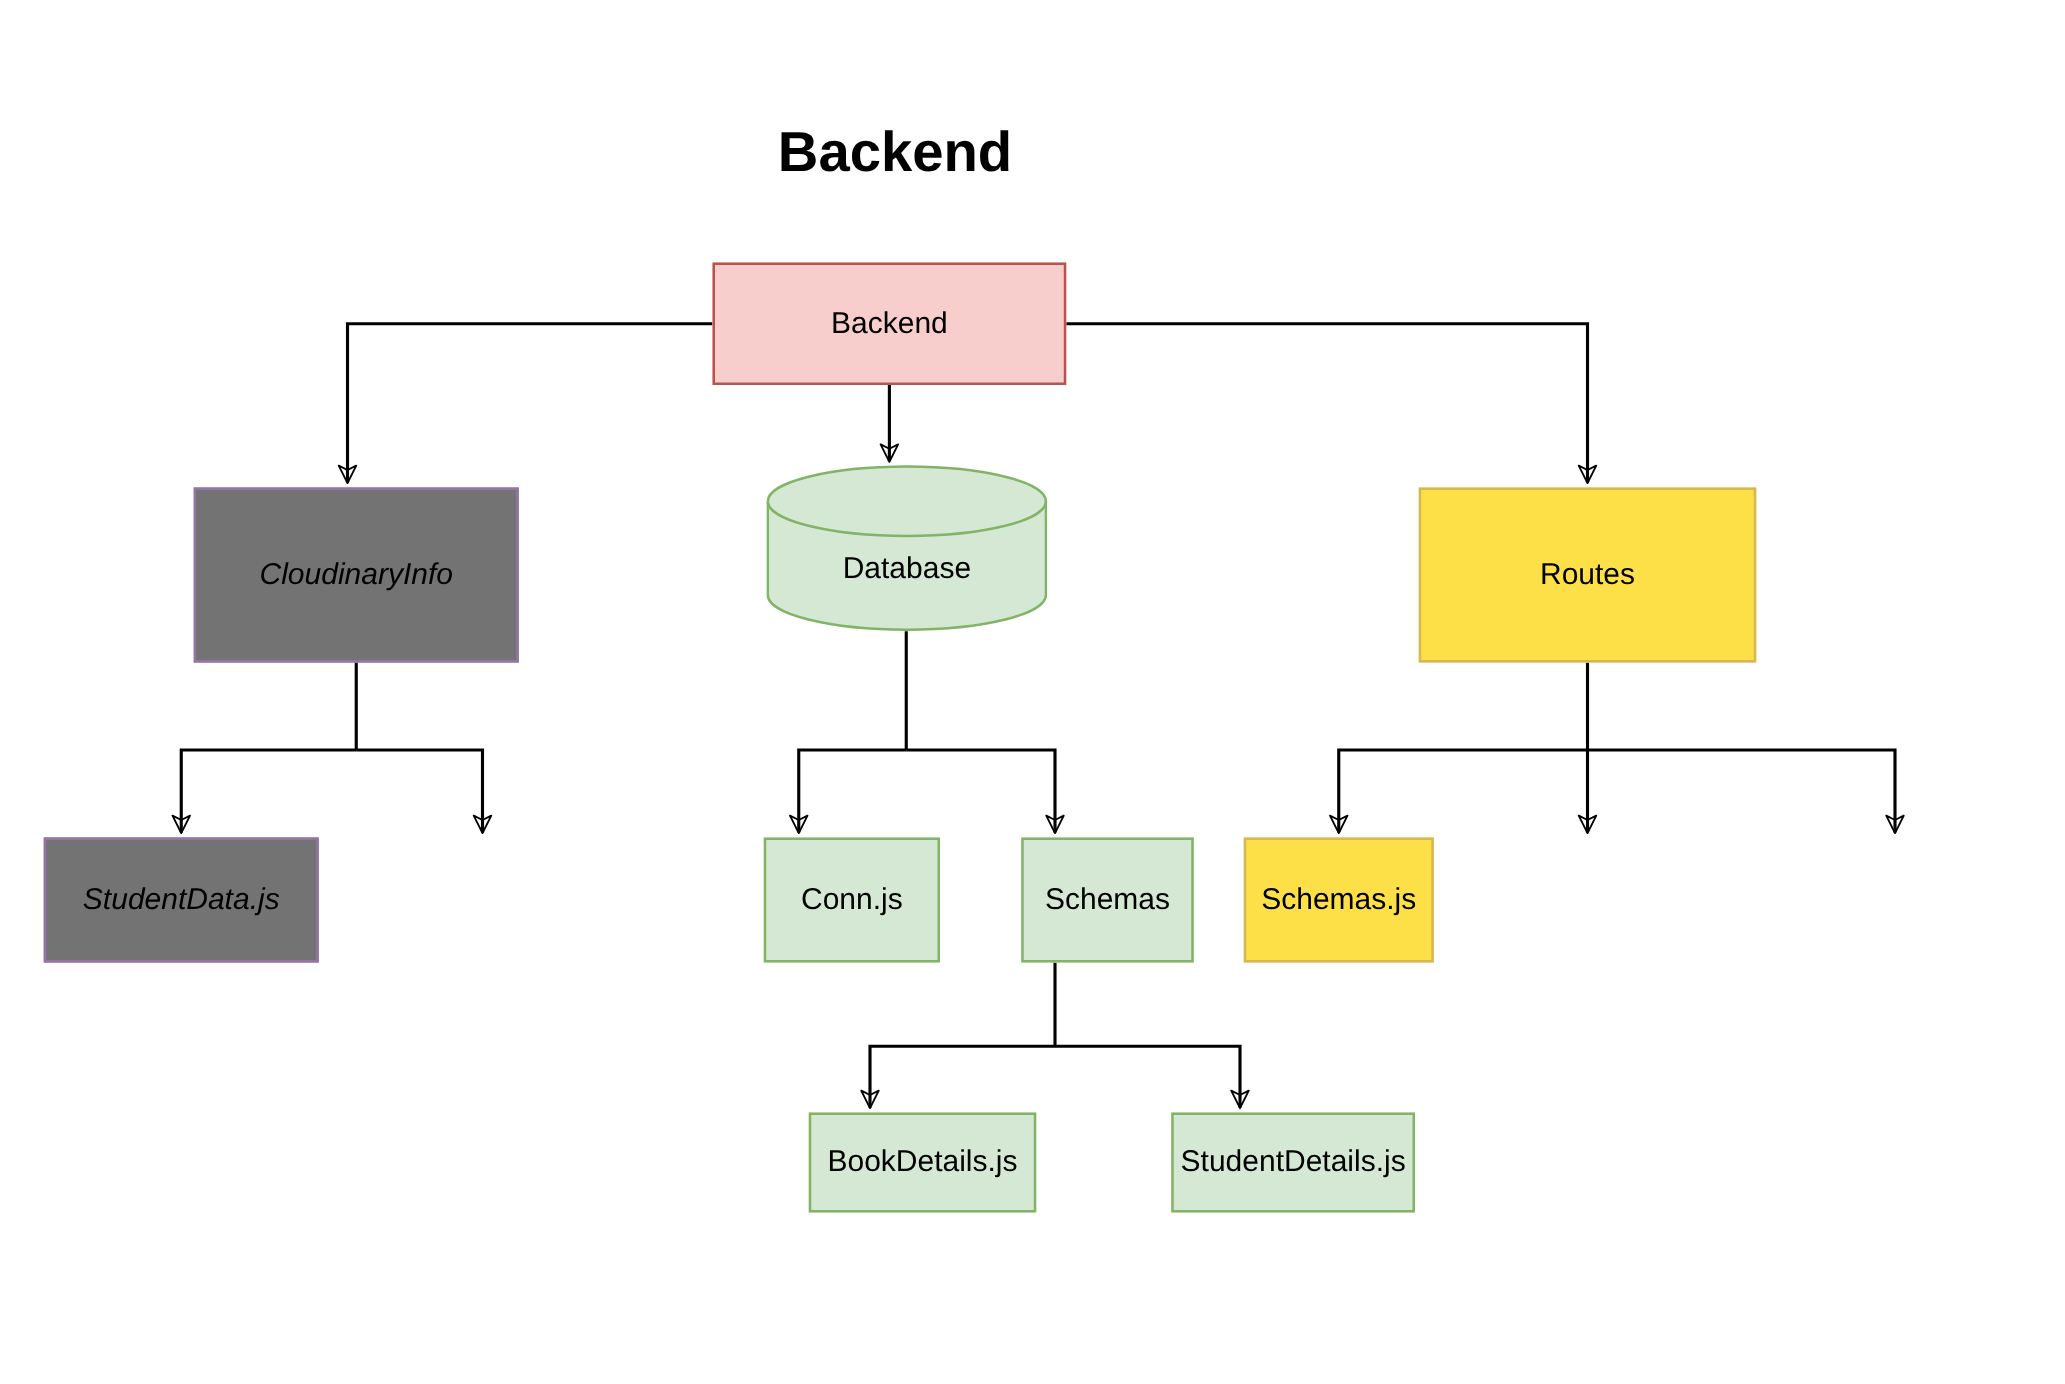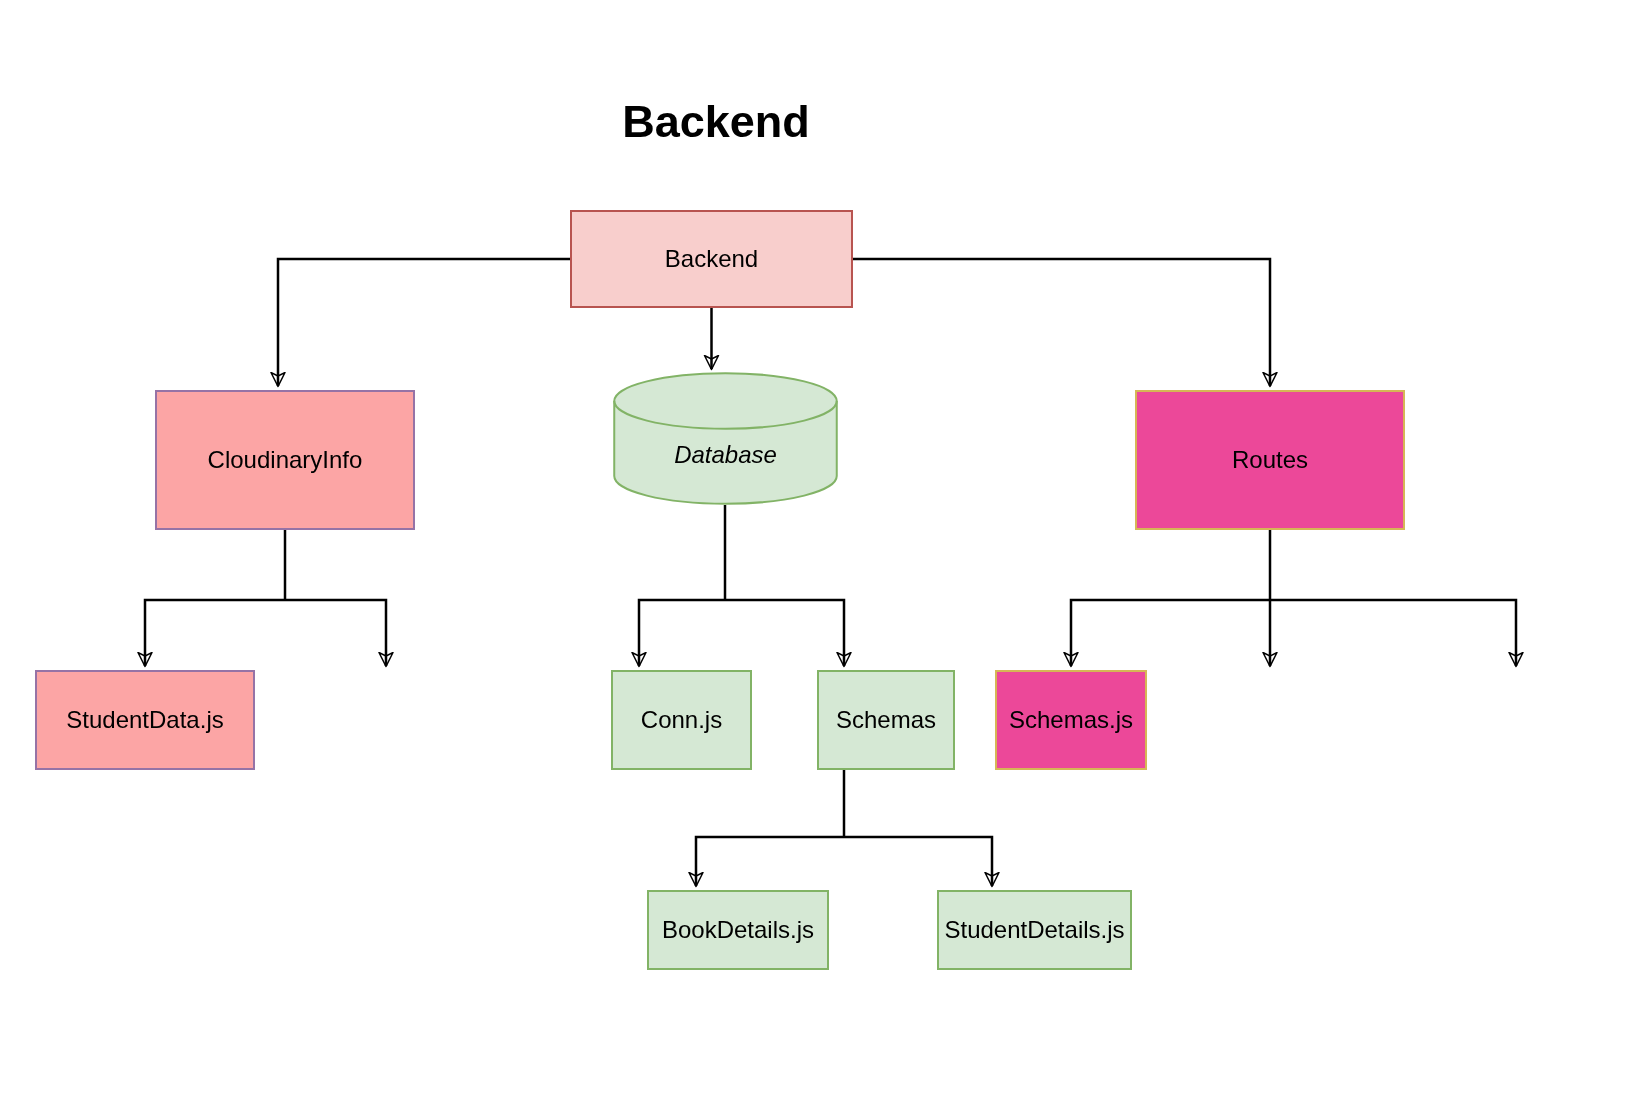--- a/index.html
+++ b/index.html
@@ -42,38 +42,37 @@
     box-sizing: border-box;
     display: flex;
     align-items: center;
     justify-content: center;
     font-size: 24px;
     color: #000000;
     text-align: center;
   }
   .rect { border: 2px solid; }
   .red    { background: #f8cecc; border-color: #b85450; }
-  .purple { background: #fca5a5; border-color: #9673a6; }
+  .purple { background: #737373; border-color: #9673a6; font-style: italic; }
   .green  { background: #d5e8d4; border-color: #82b366; margin-left: 42px; }
-  .yellow { background: #ec4899; border-color: #d6b656; text-align: center; }
+  .yellow { background: #fde047; border-color: #d6b656; text-align: center; }
   .cyl {
     background: transparent;
     border: none;
   }
   .cyl svg {
     position: absolute;
     left: 0;
     top: 0;
     width: 100%;
     height: 100%;
   }
   .cyl .lbl {
     position: relative;
     margin-top: 32px;
-    font-style: italic;
   }
   .lbl { white-space: nowrap; }
 </style>
 </head>
 <body>
 
 <div class="canvas">
 
   <div class="title">Backend</div>
 

